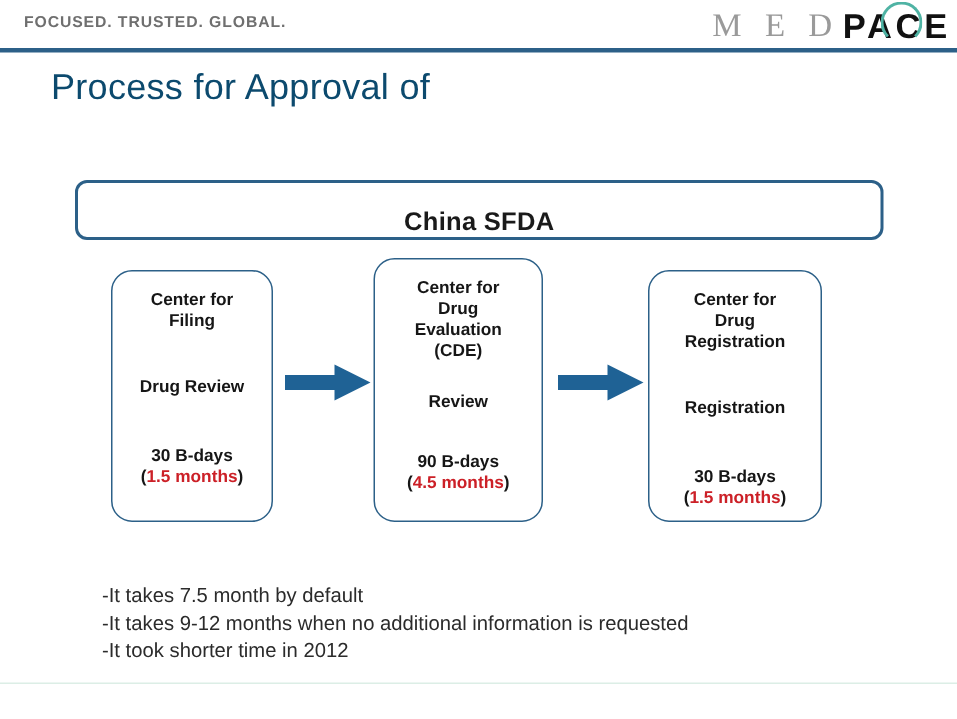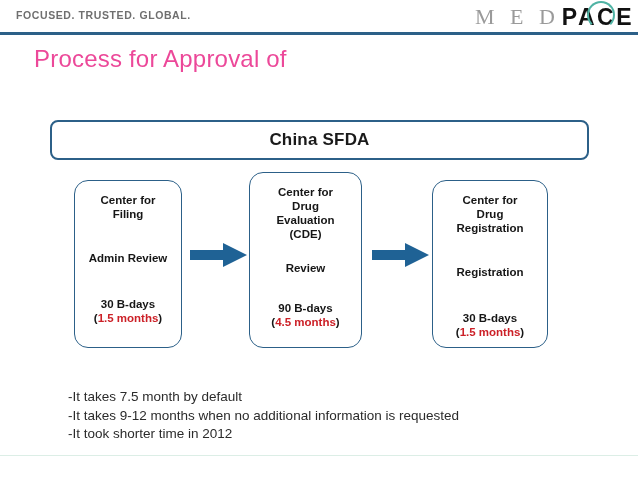--- a/index.html
+++ b/index.html
@@ -81,37 +81,37 @@
   }
 
   
   #page-title {
     position: absolute;
     left: 34px;
     top: 44px;
     width: 560px;
     font-size: 24px;
     line-height: 29px;
-    color: #ec4899;
+    color: #0c4a6e;
     font-weight: 400;
     letter-spacing: 0.2px;
   }
 
   
   #sfda-banner {
     position: absolute;
     left: 50px;
     top: 120px;
     width: 535px;
     height: 36px;
     border: 2px solid #2c6088;
     border-radius: 8px;
     background: #ffffff;
     display: flex;
-    align-items: center;
+    align-items: flex-end;
     justify-content: center;
   }
   #sfda-banner-label {
     font-size: 17px;
     font-weight: bold;
     color: #1a1a1a;
     letter-spacing: 0.2px;
   }
 
   
@@ -225,21 +225,21 @@
 
 <div id="sfda-banner">
   <span id="sfda-banner-label">China SFDA</span>
 </div>
 
 <div class="proc-box" id="proc-box-1">
   <div class="proc-title">
     <div>Center for</div>
     <div>Filing</div>
   </div>
-  <div class="proc-action">Admin Review</div>
+  <div class="proc-action">Drug Review</div>
   <div class="proc-days">30 B-days</div>
   <div class="proc-months"><span>(</span><span class="months-red">1.5 months</span><span>)</span></div>
 </div>
 
 <svg class="flow-arrow" id="flow-arrow-1" viewBox="0 0 58 26">
   <polygon points="0,8 33,8 33,1 57,13 33,25 33,18 0,18" fill="#1f6295"></polygon>
 </svg>
 
 <div class="proc-box" id="proc-box-2">
   <div class="proc-title">

